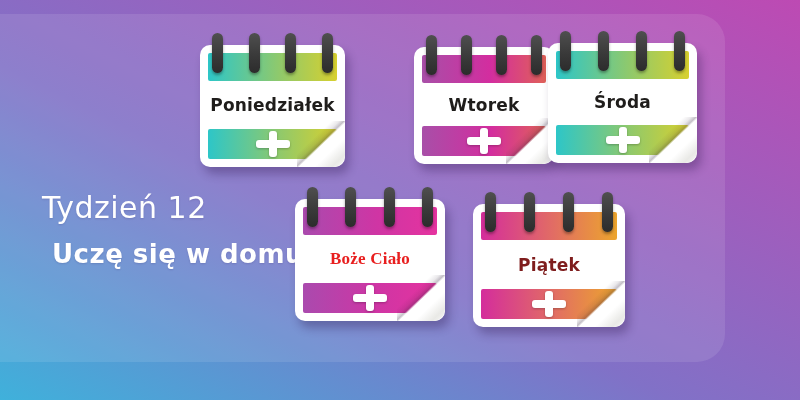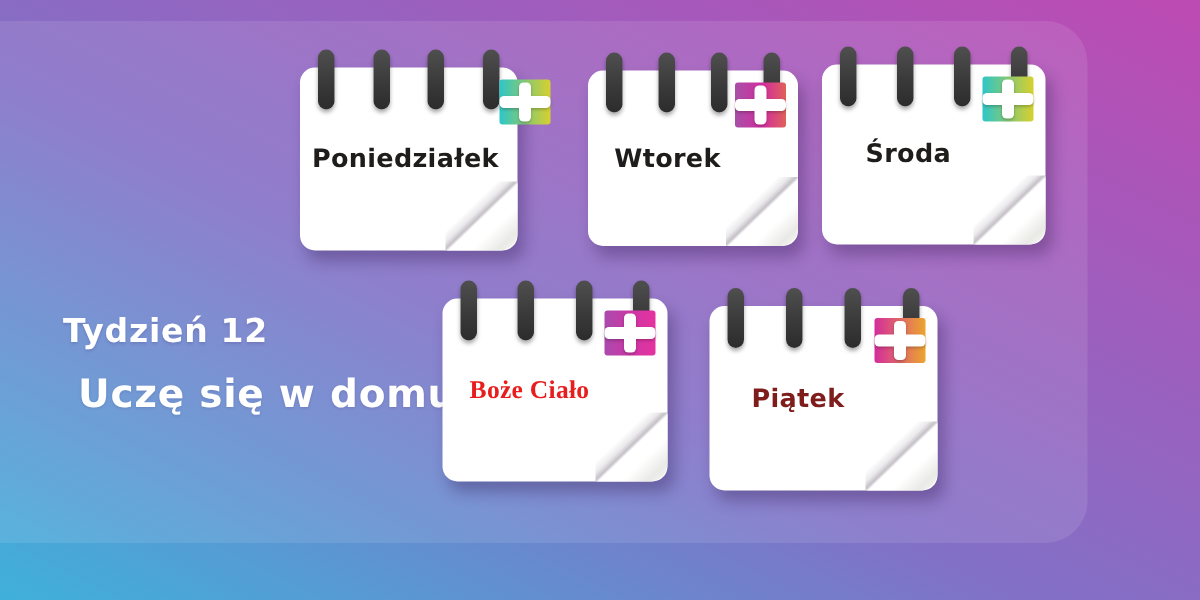--- a/index.html
+++ b/index.html
@@ -12,42 +12,41 @@
     background:#8a6cc8;
   }
   .panel{
     position:absolute;
     left:-40px;top:14px;
     width:765px;height:348px;
     border-radius:28px;
   }
   .titles{position:absolute;left:42px;top:190px;color:#ffffff;}
   .title-line1{
-    font-size:22px;font-weight:bold;letter-spacing:.5px;
+    font-size:30px;font-weight:normal;letter-spacing:.5px;
     text-shadow:0 1px 2px rgba(40,20,80,.15);
-    margin-top:19px;
   }
   .title-line2{
     margin-left:10px;margin-top:14px;
     font-size:26px;font-weight:bold;letter-spacing:.5px;
     text-shadow:0 1px 2px rgba(40,20,80,.15);
   }
 
   .card{
     position:absolute;
     background:#ffffff;
     border-radius:10px;
     box-shadow:4px 7px 10px rgba(40,20,70,.32);
     padding:8px;
     box-sizing:border-box;
-    display:flex;flex-direction:row;
+    display:flex;flex-direction:column;
     cursor:pointer;
   }
   .card-0{left:200px;top:45px;width:145px;height:122px;}
-  .card-1{left:392px;top:47px;width:140px;height:117px;}
+  .card-1{left:414px;top:47px;width:140px;height:117px;}
   .card-2{left:548px;top:43px;width:149px;height:120px;text-align:center;}
   .card-3{left:295px;top:199px;width:150px;height:122px;}
   .card-4{left:473px;top:204px;width:152px;height:123px;}
 
   .band{
     background:linear-gradient(90deg,var(--g1) 0%,var(--g2) 55%,var(--g3) 100%);
     border-radius:2px;
     flex:none;
   }
   .band.header{height:28px;}

